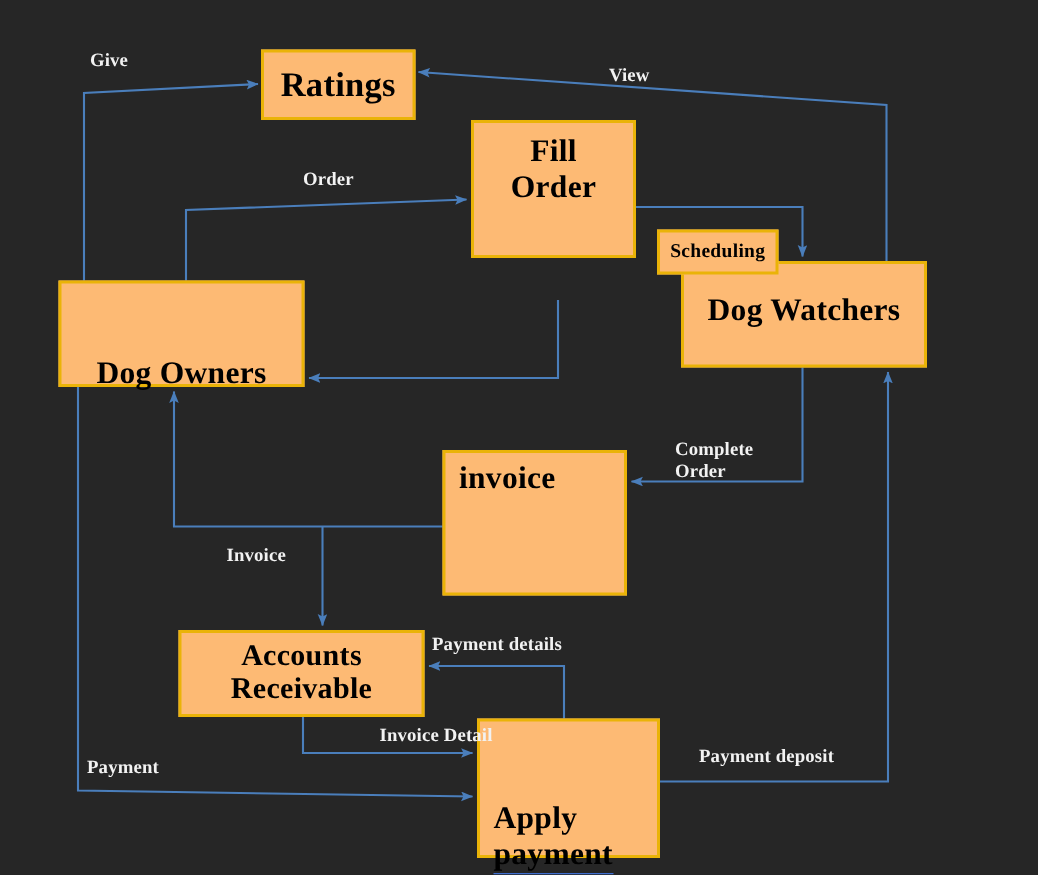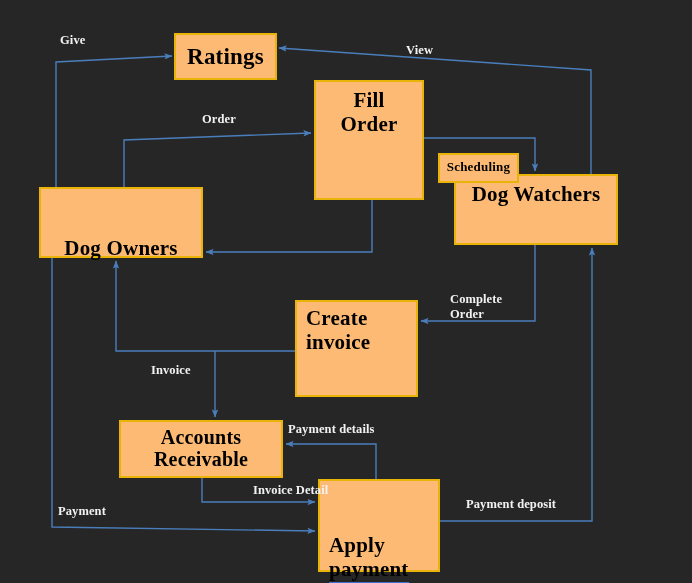--- a/index.html
+++ b/index.html
@@ -44,25 +44,25 @@
   .node-label.leftish {
     text-align: left;
   }
   
   #node-ratings      { left: 174px; top: 33px;  width: 103px; height: 47px; }
   #node-ratings .node-label { top: 9px; font-size: 23px; }
 
   #node-dog-owners   { left: 39px;  top: 187px; width: 164px; height: 71px; }
   #node-dog-owners .node-label { top: 7px; font-size: 21px; margin-top: 41px; }
 
-  #node-fill-order   { left: 314px; top: 80px;  width: 110px; height: 120px; }
+  #node-fill-order   { left: 314px; top: 80px;  width: 110px; height: 92px; }
   #node-fill-order .node-label { top: 7px; font-size: 21px; }
 
   #node-dog-watchers { left: 454px; top: 174px; width: 164px; height: 71px; }
-  #node-dog-watchers .node-label { top: 7px; font-size: 21px; }
+  #node-dog-watchers .node-label { top: 19px; font-size: 21px; }
 
   #node-scheduling   { left: 438px; top: 105px; width: 81px;  height: 30px; border-width: 2px; margin-top: 48px; }
   #node-scheduling .node-label { top: 5px; font-size: 13px; }
 
   #node-create-invoice { left: 295px; top: 300px; width: 123px; height: 97px; }
   #node-create-invoice .node-label { top: 5px; left: 9px; font-size: 21px; }
 
   #node-accounts-receivable { left: 119px; top: 420px; width: 164px; height: 58px; }
   #node-accounts-receivable .node-label { top: 4px; font-size: 20px; }
 
@@ -142,21 +142,20 @@
   <div class="node" id="node-dog-watchers">
     <div class="node-label">Dog Watchers</div>
   </div>
 
   <div class="node" id="node-scheduling">
     <div class="node-label">Scheduling</div>
   </div>
 
   <div class="node" id="node-create-invoice">
     <div class="node-label leftish">
-      <div>Create</div>
       <div>invoice</div>
     </div>
   </div>
 
   <div class="node" id="node-accounts-receivable">
     <div class="node-label">
       <div>Accounts</div>
       <div>Receivable</div>
     </div>
   </div>

